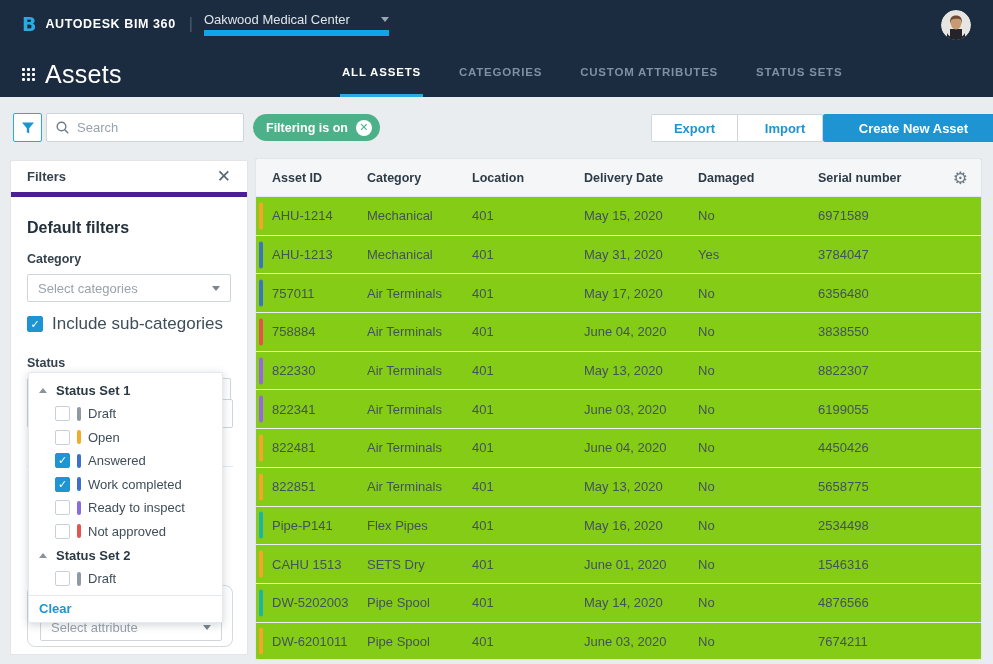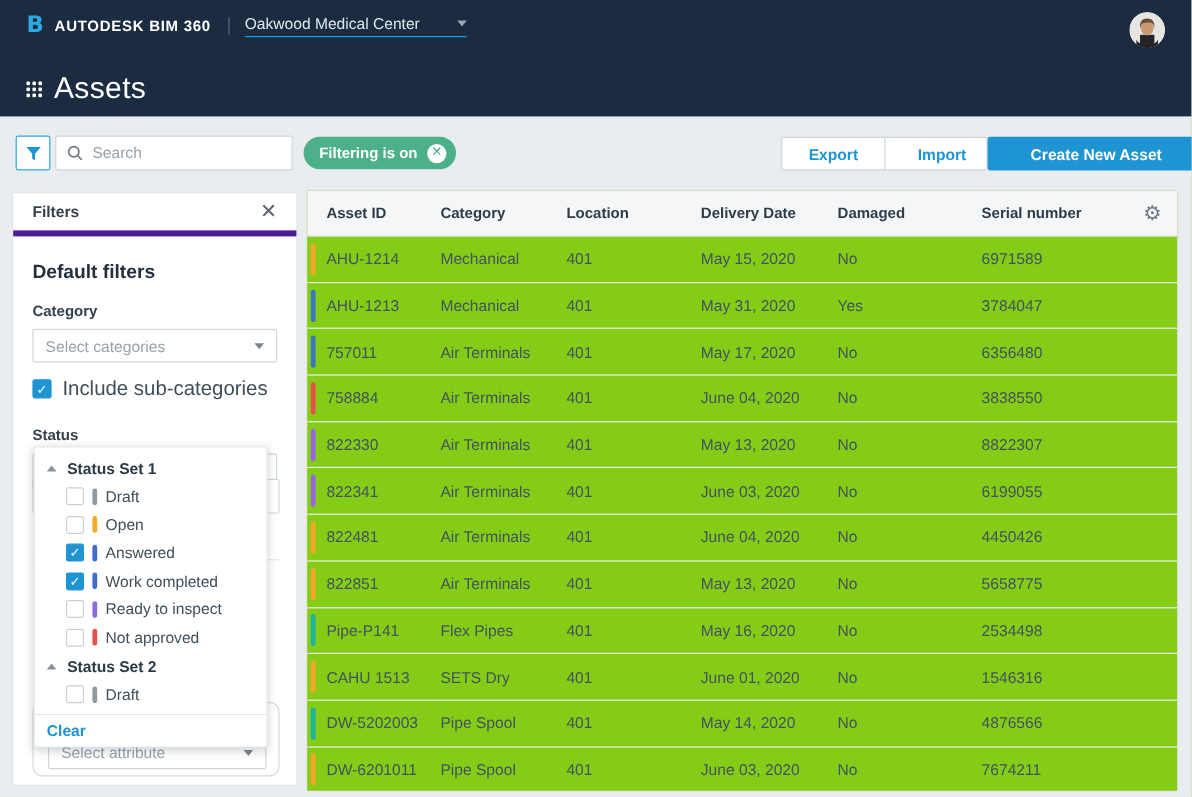--- a/index.html
+++ b/index.html
@@ -5,21 +5,21 @@
   * { margin:0; padding:0; box-sizing:border-box; }
   html,body { width:993px; height:664px; overflow:hidden; background:#E9EDEF;
     font-family:"Liberation Sans","DejaVu Sans",sans-serif; position:relative; }
 
   
   .topnav { position:absolute; left:0; top:0; width:993px; height:97px; background:#1B2B40; }
   .brand-row { position:absolute; left:22px; top:12px; display:flex; align-items:center; }
   .logo-b { color:#2DA9E1; font-weight:bold; font-size:19px; line-height:1; margin-right:9px; font-family:"DejaVu Sans",sans-serif; }
   .brand-name { color:#FFFFFF; font-size:12.5px; font-weight:bold; letter-spacing:.6px; }
   .brand-sep { color:#4A5B6E; font-size:16px; margin:0 11px 0 13px; font-weight:300; }
-  .project-switch { display:flex; align-items:center; border-bottom:1px solid #0ea5e9; padding-bottom:3px; cursor:pointer;gap:24px; }
+  .project-switch { display:flex; align-items:center; border-bottom:6px solid #0ea5e9; padding-bottom:3px; cursor:pointer;gap:24px; }
   .project-name { color:#DFE6EC; font-size:13px; }
   .caret-down-sm { width:0; height:0; border-left:4px solid transparent; border-right:4px solid transparent; border-top:5px solid #9AA7B3; margin-left:7px; }
   .avatar { position:absolute; right:22px; top:10px; width:30px; height:30px; border-radius:50%; overflow:hidden; cursor:pointer; }
 
   .title-row { position:absolute; left:22px; top:60px; display:flex; align-items:center; }
   .grid-icon { display:grid; grid-template-columns:repeat(3,3px); grid-template-rows:repeat(3,3px); gap:2px; margin-right:10px; }
   .grid-icon i { background:#FFFFFF; border-radius:1px; }
   .page-title { color:#FFFFFF; font-size:25px; font-weight:400; letter-spacing:.3px; }
 
   .tabs { position:absolute; left:342px; top:66px; height:31px; display:flex; gap:38px; }
@@ -121,20 +121,26 @@
         <i></i>
         <i></i>
         <i></i>
         <i></i>
         <i></i>
         <i></i>
       </span>
     <span class="page-title">Assets</span>
   </div>
 
+  <div class="tabs">
+      <div class="tab active">ALL ASSETS</div>
+      <div class="tab">CATEGORIES</div>
+      <div class="tab">CUSTOM ATTRIBUTES</div>
+      <div class="tab">STATUS SETS</div>
+    </div>
 </div>
 
 <div class="filter-btn">
   <svg width="14" height="14" viewBox="0 0 14 14">
     <polygon points="1,1.5 13,1.5 8.2,7.2 8.2,12.5 5.8,11.2 5.8,7.2" fill="#1E94D2"></polygon>
   </svg>
 </div>
 
 <div class="search-box">
   <svg width="13" height="13" viewBox="0 0 13 13">

